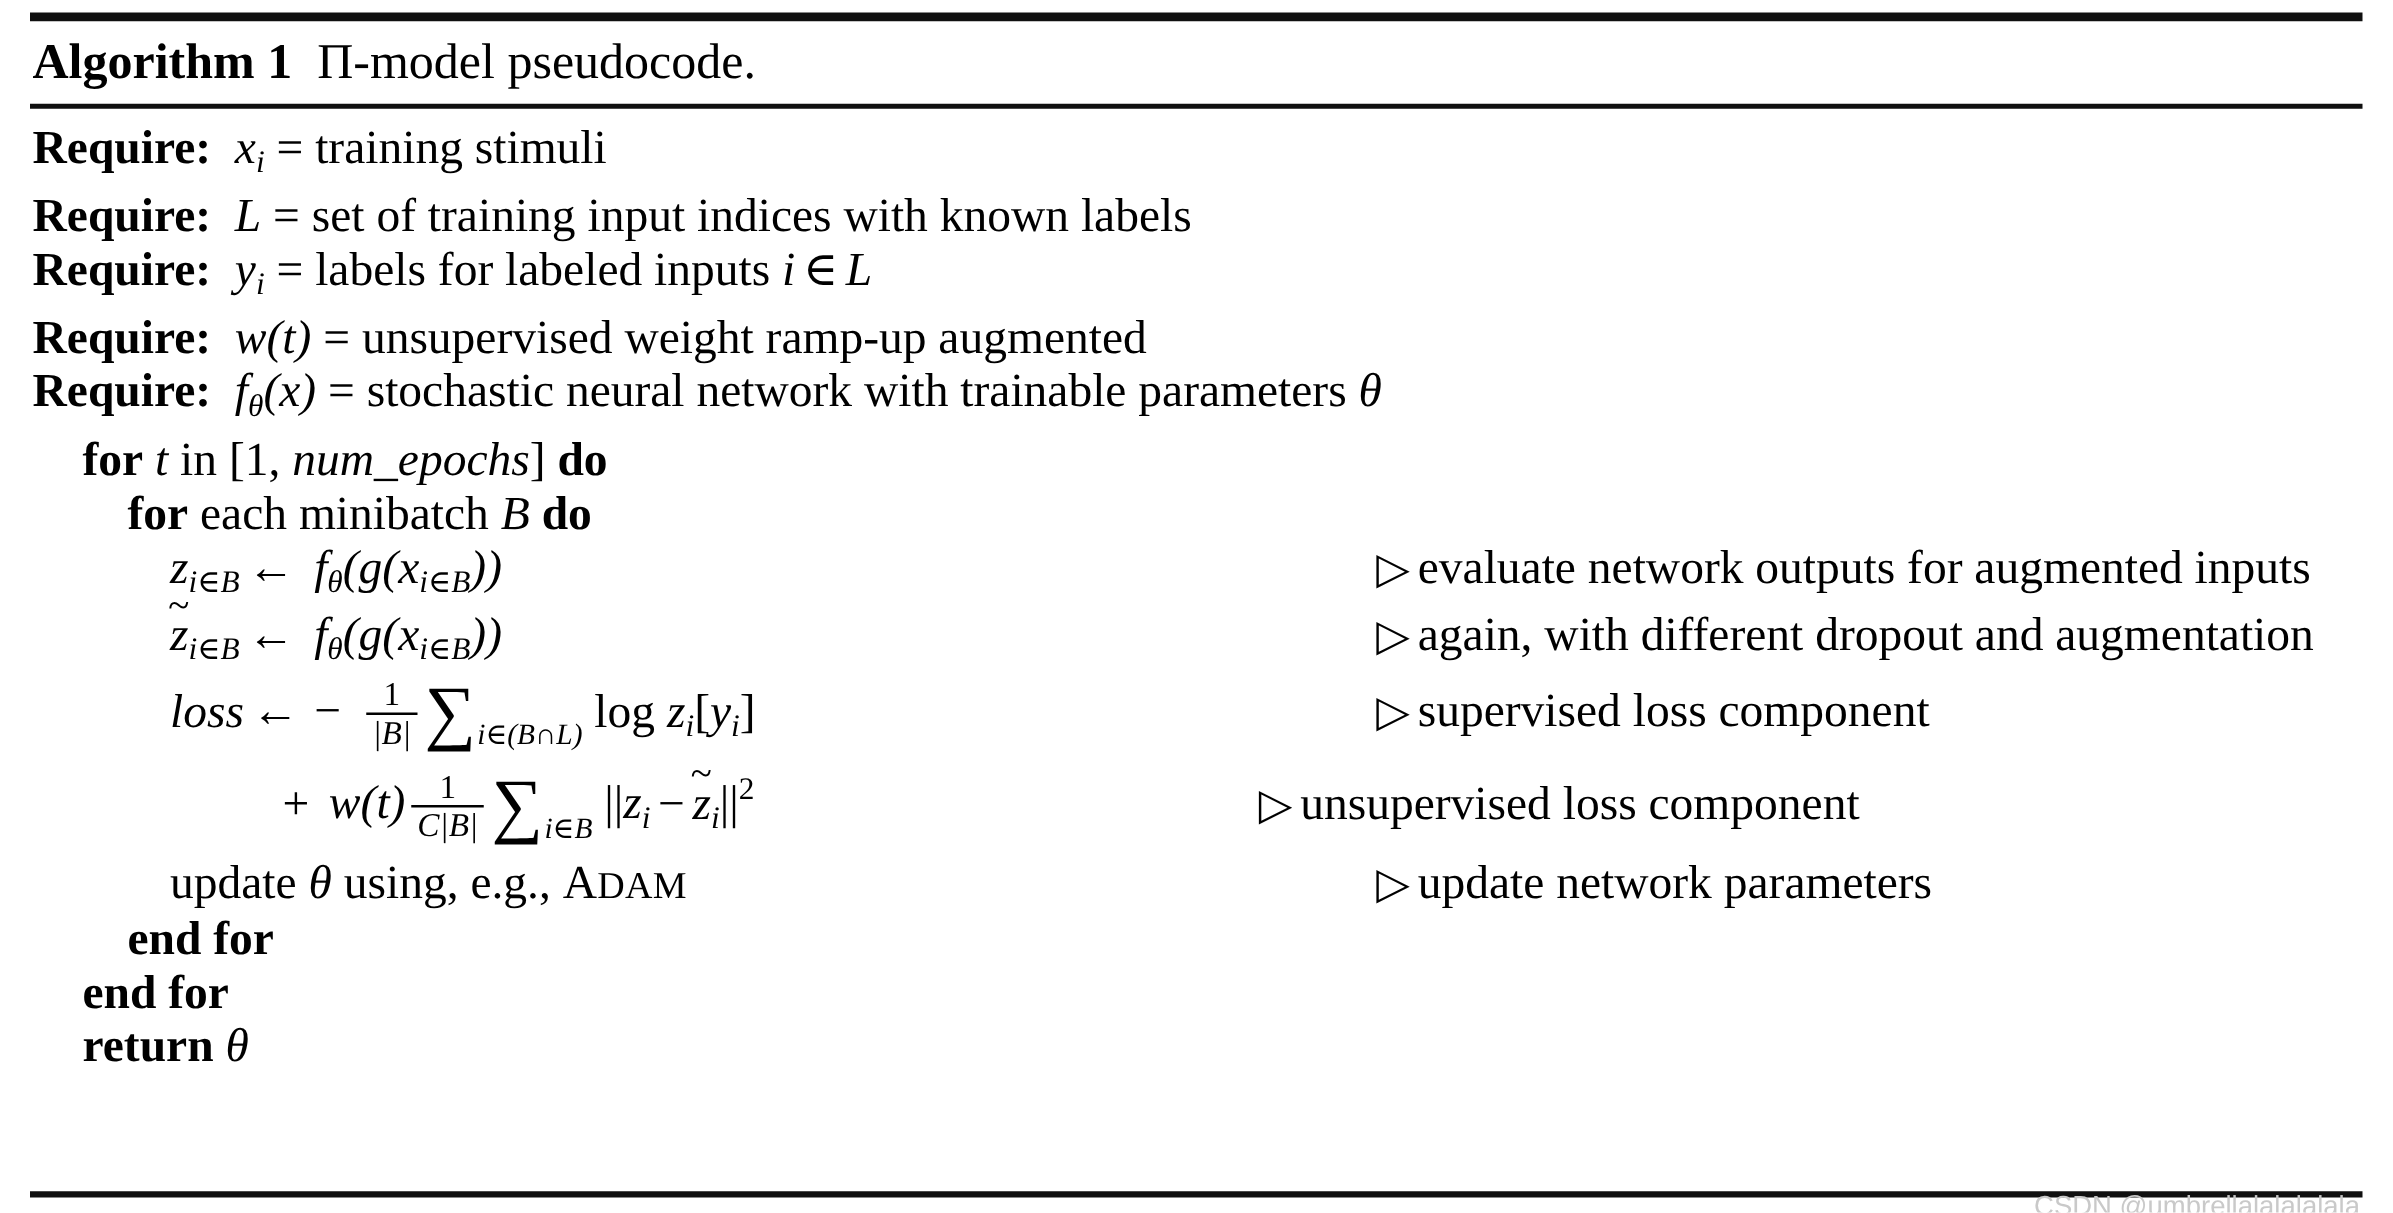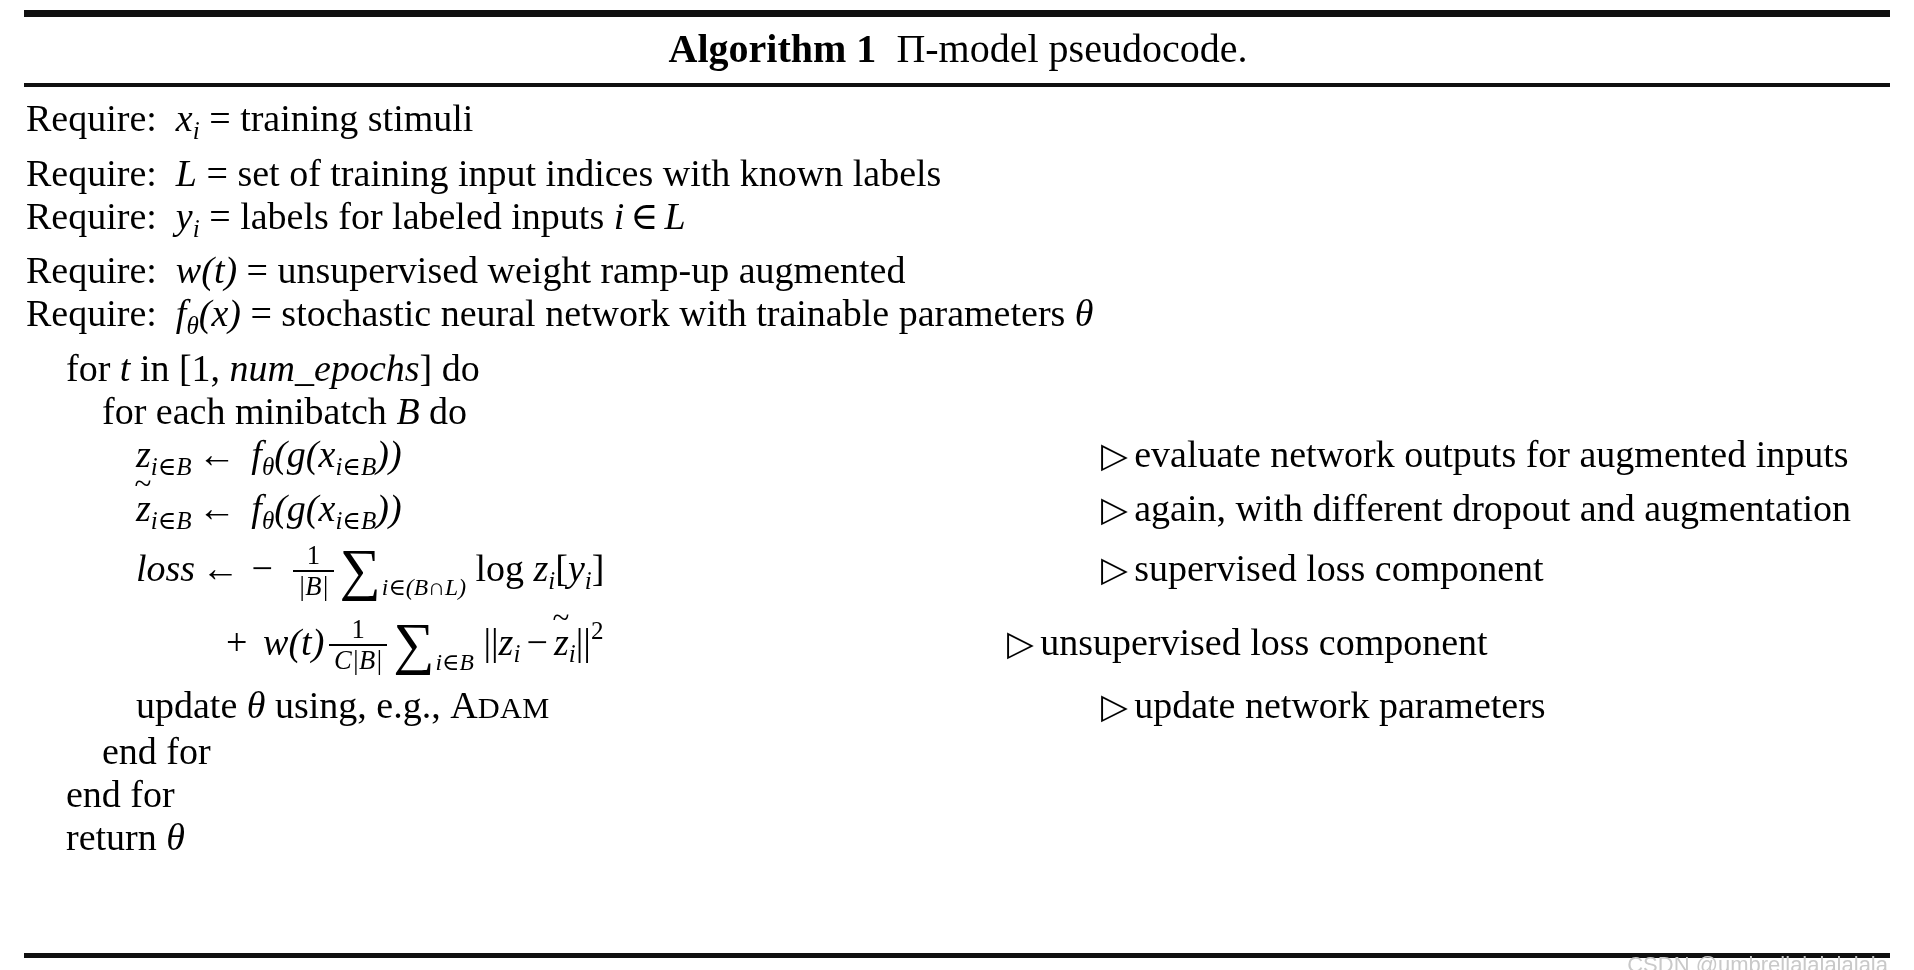--- a/index.html
+++ b/index.html
@@ -43,21 +43,20 @@
     right: 24px;
     bottom: 22px;
   }
 
   
   .caption {
     font-size: 40px;
     line-height: 52px;
     padding: 6px 0 2px 2px;
     white-space: nowrap;
-    text-align: center;
   }
   .caption .alg-label {
     font-weight: bold;
   }
   .caption .alg-title {
     font-weight: normal;
   }
 
   
   .lines {
@@ -80,21 +79,21 @@
   }
   
   .line.has-comment .code {
     width: 965px;
   }
   .line.has-comment .comment {
     margin-left: 0;
     width: 900px;
   }
 
-  .kw { font-weight: normal; }
+  .kw { font-weight: bold; }
   .mathit {
     font-family: "Liberation Serif", "DejaVu Serif", serif;
     font-style: italic;
   }
   .rm { font-style: normal; }
 
   
   .ind0 { padding-left: 2px; }
   .ind1 { padding-left: 42px; }
   .ind2 { padding-left: 78px; align-items: center; }

